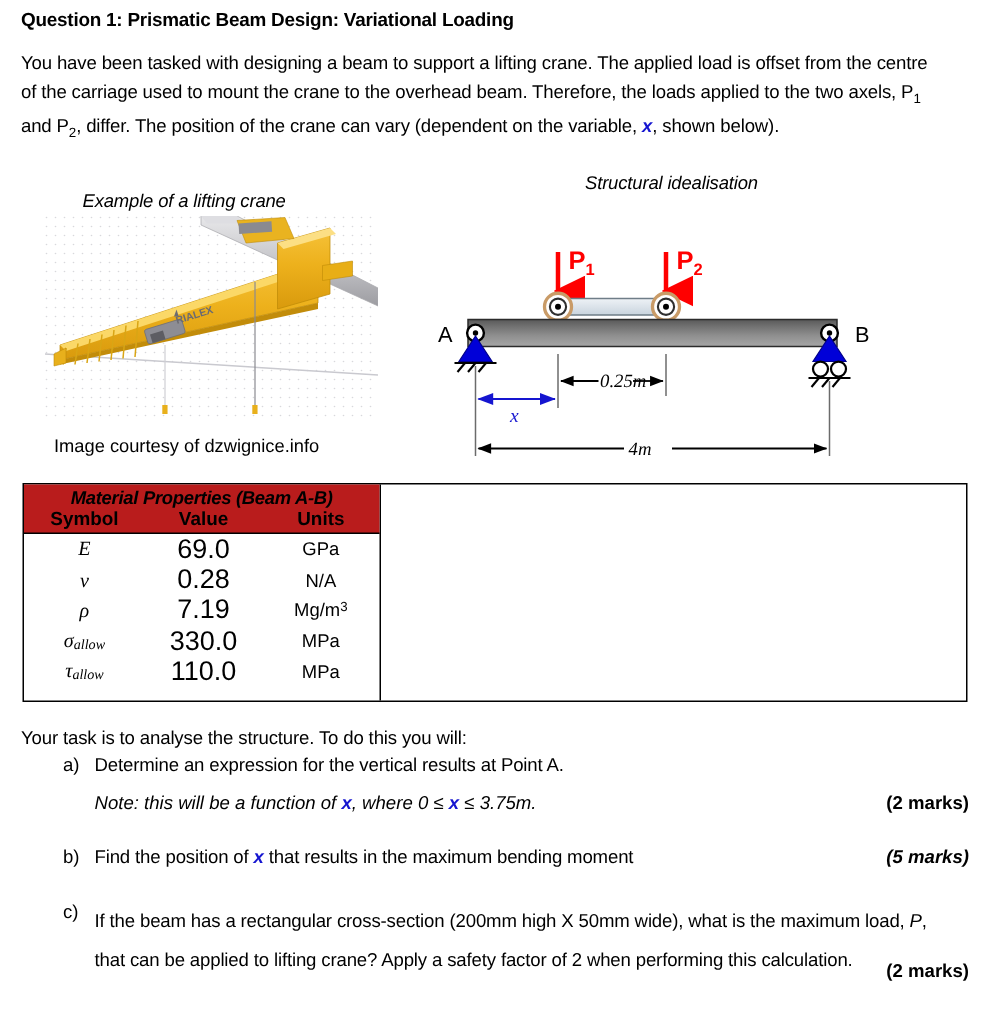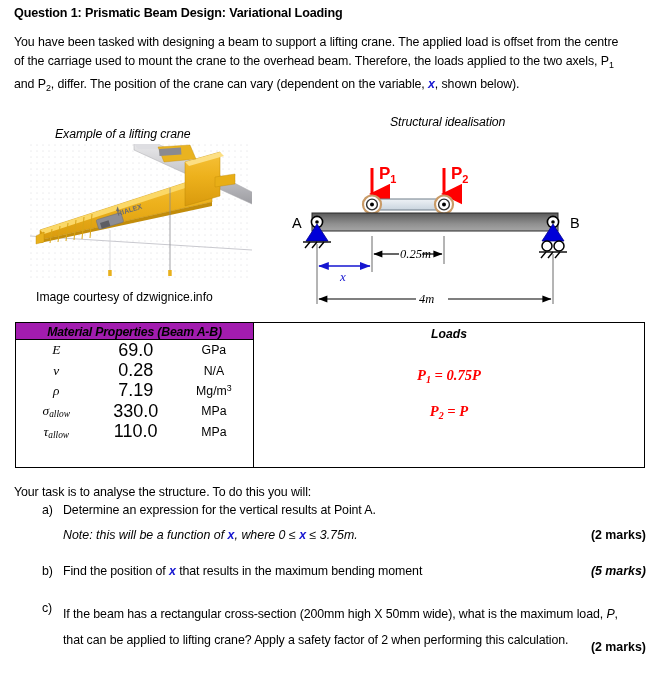--- a/index.html
+++ b/index.html
@@ -90,21 +90,21 @@
     display: flex;
   }
   .tbl-left {
     width: 238px;
     border-right: 1px solid #000;
     box-sizing: border-box;
     display: flex;
     flex-direction: column;
   }
   .hdr-band {
-    background: #a21caf;
+    background: #b91c1c;
     border-bottom: 1px solid #000;
   }
   .hdr-title {
     text-align: center;
     font-weight: bold;
     font-style: italic;
     font-size: 12.3px;
     padding-top: 2px;
     letter-spacing: -0.2px;
   }
@@ -399,20 +399,25 @@
     <line x1="172" y1="155" x2="275" y2="155" stroke="#000000" stroke-width="1.2" marker-end="url(#arrBlkR)"></line>
   </g>
   <text x="143" y="159" font-family="Liberation Serif, serif" font-size="12.5" font-style="italic" fill="#000000">4m</text>
 </svg>
 
 <div class="tbl-wrap">
 
   <div class="tbl-left">
     <div class="hdr-band">
       <div class="hdr-title">Material Properties (Beam A-B)</div>
+      <div class="hdr-cols">
+        <span class="col-sym">Symbol</span>
+        <span class="col-val">Value</span>
+        <span class="col-unit">Units</span>
+      </div>
     </div>
     <div class="prop-rows" id="prop-rows">
         <div class="prop-row">
           <span class="sym">E</span>
           <span class="val">69.0</span>
           <span class="unit">GPa</span>
         </div>
         <div class="prop-row">
           <span class="sym">ν</span>
           <span class="val">0.28</span>
@@ -429,25 +434,20 @@
           <span class="unit">MPa</span>
         </div>
         <div class="prop-row">
           <span class="sym">τ<span class="sub">allow</span></span>
           <span class="val">110.0</span>
           <span class="unit">MPa</span>
         </div>
       </div>
   </div>
 
-  <div class="tbl-right">
-    <div class="loads-title">Loads</div>
-    <div class="load-eq eq1"><span>P</span><span class="sub">1</span><span> = 0.75P</span></div>
-    <div class="load-eq eq2"><span>P</span><span class="sub">2</span><span> = P</span></div>
-  </div>
 </div>
 
 <div class="task-intro">Your task is to analyse the structure. To do this you will:</div>
 
 <div class="task task-a"><span class="lbl">a)</span><span>Determine an expression for the vertical results at Point A.</span></div>
 
 <div class="task-note"><span>Note: this will be a function of </span><span class="bluex">x</span><span>, where 0 ≤ </span><span class="bluex">x</span><span> ≤ 3.75m.</span></div>
 
 <div class="marks marks-a">(2 marks)</div>
 

